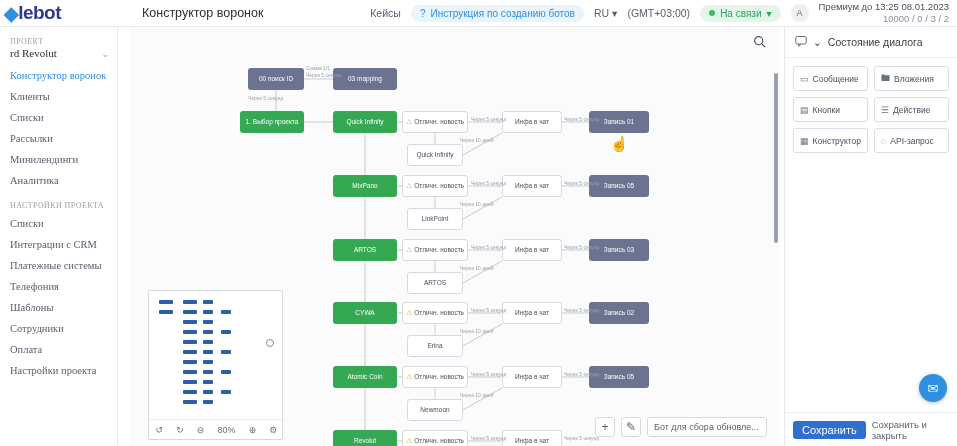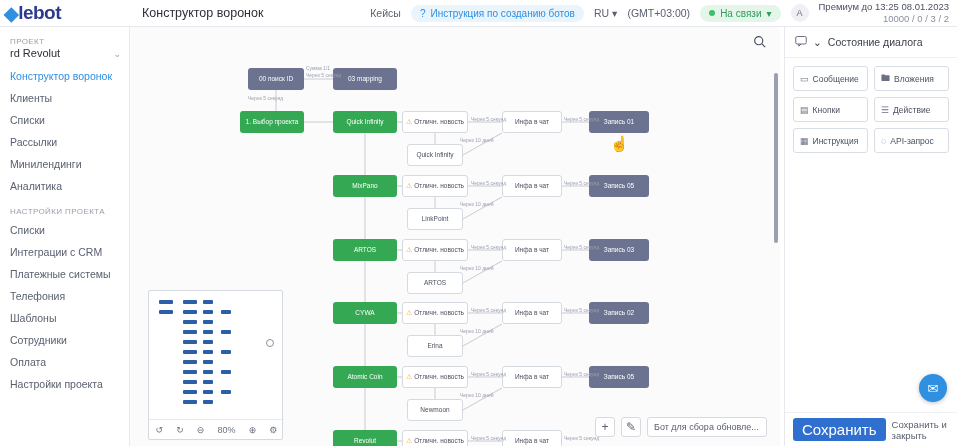--- a/index.html
+++ b/index.html
@@ -43,23 +43,24 @@
   .tb-sel { font-size:10.5px; color:#5a6070; display:flex; align-items:center; gap:3px;}
   .avatar-circle {
     width:18px;height:18px;border-radius:50%;background:#eef0f4;color:#6a7182;
     display:flex;align-items:center;justify-content:center;font-size:9px;
   }
   .premium-box { text-align:right; line-height:1.25; font-size:9.5px; color:#6a7182; }
   .premium-box .p1 { color:#4a505f; }
   .premium-box .p2 { color:#8a909e; }
   
   .sidebar {
-    position:absolute; left:0; top:27px; width:130px; height:419px;
+    position:absolute; left:0; top:27px; width:118px; height:419px;
     background:#ffffff; border-right:1px solid #e7e9ee; padding-top:8px;
     font-size:10.5px;
+    font-family:Liberation Serif, serif;
   }
   .proj-block { padding:2px 10px 6px 10px; position:relative; }
   .proj-label { font-size:8px; color:#9aa0ad; letter-spacing:.4px; }
   .proj-name { font-size:11px; color:#2b2f38; margin-top:1px;}
   .proj-caret { position:absolute; right:8px; top:14px; color:#9aa0ad; font-size:9px;}
   .side-item { padding:5px 10px; color:#5a6070; cursor:pointer; white-space:nowrap; overflow:hidden;}
   .side-item.active { color:#2f8fe0; }
   .side-sect { padding:10px 10px 3px 10px; font-size:8px; color:#9aa0ad; letter-spacing:.4px;}
   
   .canvas {
@@ -130,21 +131,21 @@
     font-size:8.5px; color:#4a505f; background:#ffffff;
   }
   .rp-icon { color:#6a7182; font-size:9px; }
   .rp-footer {
     position:absolute; left:0; bottom:0; width:173px; height:34px;
     display:flex; align-items:center; gap:6px; padding:0 8px;
     border-top:1px solid #eef0f4; background:#ffffff;
   }
   .btn-save {
     background:#2f6fd0; color:#ffffff; border-radius:3px;
-    padding:3px 9px; font-size:15px;
+    padding:3px 9px; font-size:11px;
   }
   .btn-saveclose { color:#5a6070; font-size:9.5px; }
   .fab {
     position:absolute; right:10px; bottom:44px; width:28px; height:28px;
     border-radius:50%; background:#2f8fe0; color:#ffffff;
     display:flex; align-items:center; justify-content:center; font-size:13px;
     box-shadow:0 1px 4px rgba(0,0,0,.25);
   }
 </style>
 </head>
@@ -408,21 +409,21 @@
     <div class="rp-card">
       <span class="rp-icon">▤</span>
       <span>Кнопки</span>
     </div>
     <div class="rp-card">
       <span class="rp-icon">☰</span>
       <span>Действие</span>
     </div>
     <div class="rp-card">
       <span class="rp-icon">▦</span>
-      <span>Инструкция</span>
+      <span>Конструктор</span>
     </div>
     <div class="rp-card">
       <span class="rp-icon">◌</span>
       <span>API-запрос</span>
     </div>
   </div>
   <div class="fab">
     <span>✉</span>
   </div>
   <div class="rp-footer">

